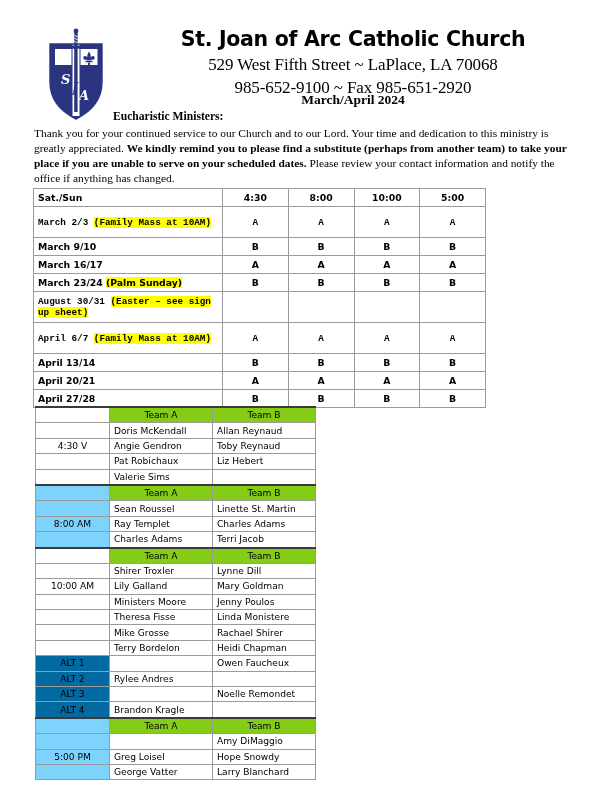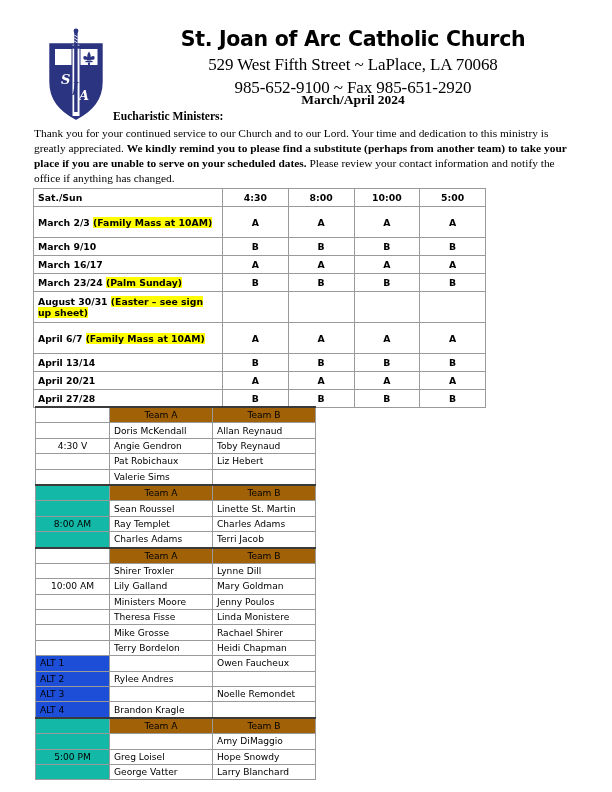--- a/index.html
+++ b/index.html
@@ -100,21 +100,21 @@
     height: 13px;
   }
   table.sched td.date {
     text-align: left;
     width: 180px;
   }
   table.sched td.slot {
     text-align: center;
   }
   table.sched tr.hdr td { height: 13px; }
-  table.sched tr.tall td { height: 26px; }
+  table.sched tr.tall td { height: 26px; font-family: Liberation Mono, monospace; }
   .hl {
     background: #ffff00;
     box-decoration-break: clone;
     -webkit-box-decoration-break: clone;
   }
 
   
   .roster-wrap {
     position: absolute;
     left: 35px;
@@ -133,29 +133,29 @@
     padding: 1px 4px;
     height: 12.4px;
     vertical-align: middle;
     overflow: hidden;
     white-space: nowrap;
   }
   table.roster td.timecol {
     width: 65px;
     text-align: center;
   }
-  table.roster td.timecol.shaded { background: #14b8a6; }
+  table.roster td.timecol.shaded { background: #7dd3fc; }
   table.roster td.timecol.altlbl {
-    text-align: left;
-    background: #1d4ed8;
+    text-align: center;
+    background: #0369a1;
   }
   table.roster td.timecol.blank { background: #ffffff; }
   table.roster td.nm { width: 94px; text-align: left; }
   table.roster td.teamhdr {
-    background: #a16207;
+    background: #84cc16;
     text-align: center;
   }
   tr.sectop > td { border-top: 2px solid #3a3a3a; }
 </style>
 </head>
 <body>
 
 <div class="header">
 
   <div class="logo">

